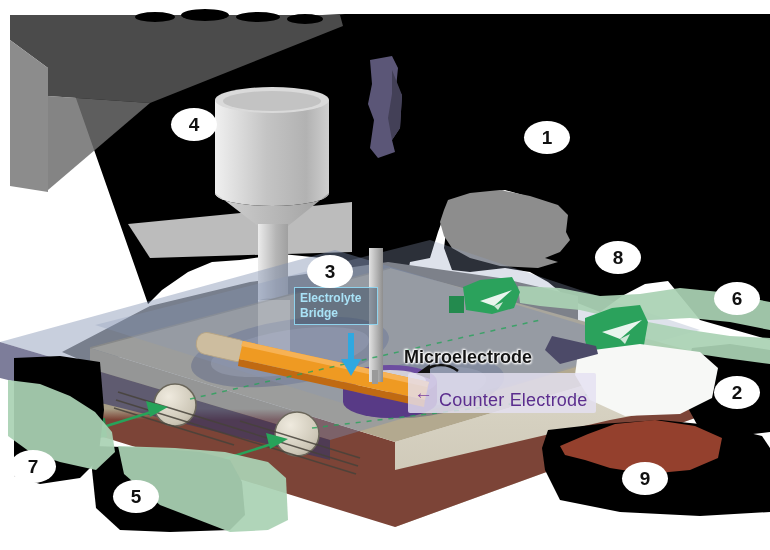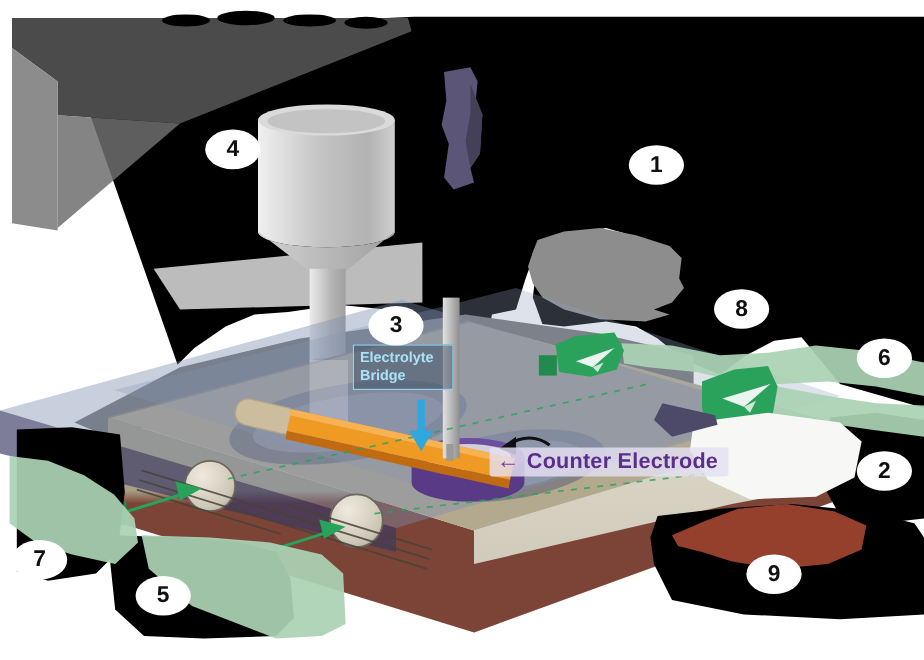--- a/index.html
+++ b/index.html
@@ -8,21 +8,21 @@
   #scene{position:absolute;left:0;top:0;}
   .lbl{position:absolute;font-family:"Liberation Sans",sans-serif;}
   .eb-box{left:294px;top:287px;width:72px;padding:3px 5px;
           background:rgba(52,72,94,0.48);border:1.5px solid #8fd2ec;
           color:#a9e2f7;font-size:12px;font-weight:bold;line-height:1.25;}
   .micro{left:404px;top:347px;color:#141414;font-size:18px;font-weight:bold;
          text-shadow:0 0 2px #fff,0 0 3px #fff,1px 1px 2px #fff,-1px -1px 2px #fff;}
   .counter{left:408px;top:373px;display:flex;align-items:center;gap:6px;
            background:rgba(228,224,241,0.82);padding:1px 9px 2px 6px;border-radius:2px;}
   .counter .arr{color:#7a3fa0;font-size:19px;font-weight:bold;line-height:1;}
-  .counter .txt{color:#5b2d8e;font-size:18px;font-weight:bold;letter-spacing:0.2px;}
+  .counter .txt{color:#5b2d8e;font-size:18px;font-weight:normal;letter-spacing:0.2px;margin-top:16px;}
   .callout{position:absolute;width:46px;height:33px;border-radius:50%;background:#ffffff;
            display:flex;align-items:center;justify-content:center;
            color:#101010;font-size:19px;font-weight:bold;}
 </style>
 </head>
 <body>
 
 <div id="canvas">
 <svg id="scene" width="770" height="550" viewBox="0 0 770 550">
   <defs>
@@ -208,20 +208,21 @@
   </g>
 
   <path fill="#f7f8f6" d="M578,352 L640,344 L700,352 L718,368 L712,398 L680,414 L625,416 L590,400 L575,375 Z"></path>
   <path fill="#94402d" d="M560,446 L588,434 L615,424 L655,420 L695,426 L722,438 L718,458 L690,470 L648,474
        L610,468 L585,460 L565,455 Z"></path>
   <polygon fill="#4c4a68" points="552,336 596,346 598,354 560,364 545,350"></polygon>
 </svg>
 
 <div class="lbl eb-box">Electrolyte Bridge</div>
 
+<div class="lbl micro">Microelectrode</div>
 
 <div class="lbl counter">
   <span class="arr">←</span>
   <span class="txt">Counter Electrode</span>
 </div>
 
 <div class="callout" style="left:524px;top:121px">1</div>
 <div class="callout" style="left:714px;top:376px">2</div>
 <div class="callout" style="left:307px;top:255px">3</div>
 <div class="callout" style="left:171px;top:108px">4</div>

